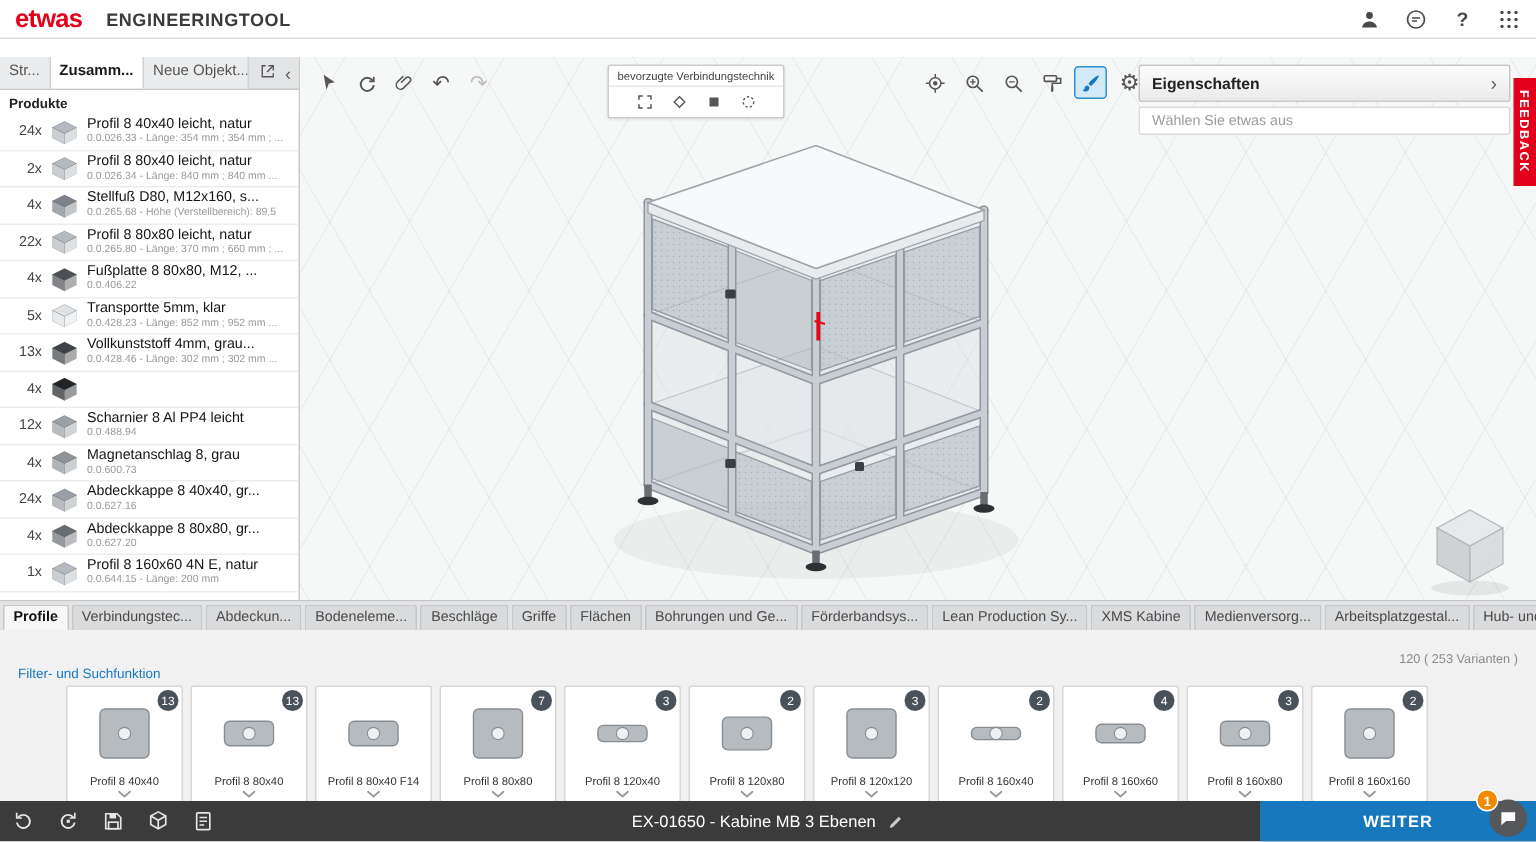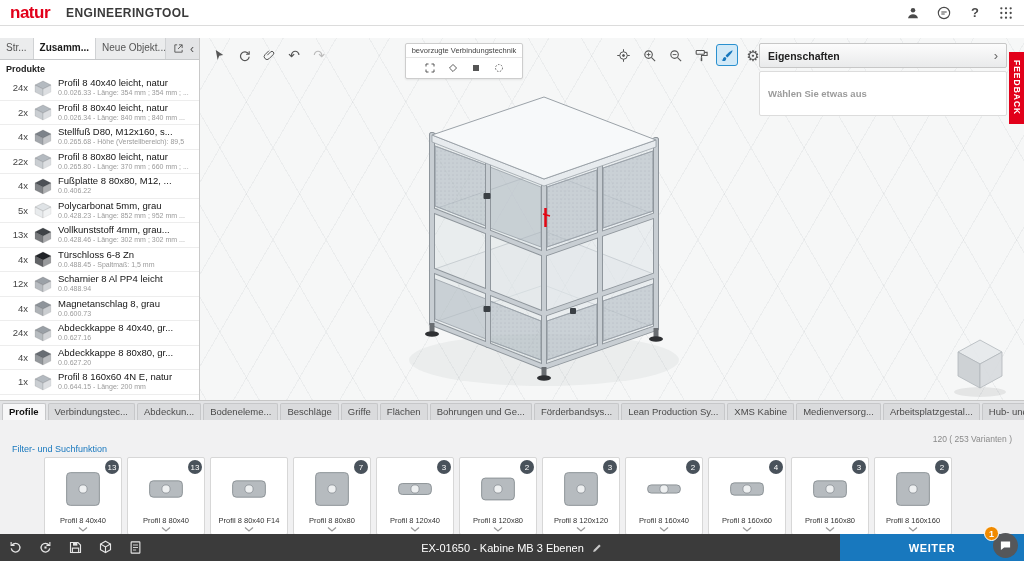--- a/index.html
+++ b/index.html
@@ -61,21 +61,21 @@
 
   .right-tools { position:absolute; left:612px; top:6px; display:flex; gap:4px; z-index:6; }
   .gear-glyph { font-size:15px; line-height:1; }
 
   .props { position:absolute; right:17px; top:5px; width:248px; z-index:6; }
   .props-head { display:flex; align-items:center; justify-content:space-between; padding:4px 8px;
     font-size:10.5px; font-weight:bold; color:#222; background:linear-gradient(#fcfcfc,#e9eaeb);
     border:1px solid #c7c7c7; border-radius:2px; cursor:pointer; }
   .props-head .chev { font-size:13px; color:#666; font-weight:normal; }
   .props-body { margin-top:3px; background:#fff; border:1px solid #dcdcdc; border-radius:2px;
-    padding:16px 8px; font-size:9.5px; color:#9b9b9b;font-weight:bold; }
+    padding:3px 8px; font-size:9.5px; color:#9b9b9b; }
 
   .feedback { position:absolute; right:0; top:14px; width:15px; height:72px; background:#e2001a;
     color:#fff; writing-mode:vertical-rl; font-size:8.5px; font-weight:bold; letter-spacing:1px;
     display:flex; align-items:center; justify-content:center; z-index:7; cursor:pointer; }
 
   .viewcube { position:absolute; left:948px; top:296px; width:64px; height:66px; z-index:4; cursor:pointer; }
 
   
   .catalog { position:absolute; top:400px; left:0; right:0; height:134px; background:#f1f1f2;
     border-top:1px solid #c6c6c6; z-index:8; }
@@ -116,21 +116,21 @@
   .notif { position:absolute; right:25px; bottom:20px; width:15px; height:15px; border-radius:50%;
     background:#f08a00; border:1px solid #fff; color:#fff; font-size:9px; font-weight:bold;
     display:flex; align-items:center; justify-content:center; z-index:16; }
 </style>
 </head>
 <body>
 
 <div class="app">
 
   <header class="topbar">
-    <div class="logo">natur</div>
+    <div class="logo">etwas</div>
     <div class="apptitle">ENGINEERINGTOOL</div>
     <div class="topbar-icons">
       <span class="tico">
         <svg viewBox="0 0 24 24">
             <circle cx="12" cy="8" r="3.4" fill="currentColor"></circle>
             <path d="M4.5 20c.8-4 4-6 7.5-6s6.7 2 7.5 6z" fill="currentColor"></path>
           </svg>
       </span>
       <span class="tico">
         <svg viewBox="0 0 24 24" fill="none" stroke="currentColor" stroke-width="1.7">
@@ -372,21 +372,21 @@
           <div class="prow">
             <span class="qty">5x</span>
             <span class="thumb" style="color: rgb(223, 227, 230);">
               <svg width="20" height="18" viewBox="0 0 20 18">
                 <polygon points="10,2 18,6 10,10 2,6" fill="currentColor" stroke="rgba(0,0,0,0.25)" stroke-width="0.5"></polygon>
                 <polygon points="2,6 10,10 10,17 2,13" fill="currentColor" opacity="0.7" stroke="rgba(0,0,0,0.25)" stroke-width="0.5"></polygon>
                 <polygon points="18,6 10,10 10,17 18,13" fill="currentColor" opacity="0.45" stroke="rgba(0,0,0,0.25)" stroke-width="0.5"></polygon>
               </svg>
             </span>
             <span class="pinfo">
-              <span class="pname">Polycarbonat 5mm, grau</span>
+              <span class="pname">Transportte 5mm, klar</span>
               <span class="pdet">0.0.428.23 - Länge: 852 mm ; 952 mm ...</span>
             </span>
           </div>
 
           <div class="prow">
             <span class="qty">13x</span>
             <span class="thumb" style="color: rgb(63, 67, 71);">
               <svg width="20" height="18" viewBox="0 0 20 18">
                 <polygon points="10,2 18,6 10,10 2,6" fill="currentColor" stroke="rgba(0,0,0,0.25)" stroke-width="0.5"></polygon>
                 <polygon points="2,6 10,10 10,17 2,13" fill="currentColor" opacity="0.7" stroke="rgba(0,0,0,0.25)" stroke-width="0.5"></polygon>
@@ -400,24 +400,20 @@
           </div>
 
           <div class="prow">
             <span class="qty">4x</span>
             <span class="thumb" style="color: rgb(32, 35, 39);">
               <svg width="20" height="18" viewBox="0 0 20 18">
                 <polygon points="10,2 18,6 10,10 2,6" fill="currentColor" stroke="rgba(0,0,0,0.25)" stroke-width="0.5"></polygon>
                 <polygon points="2,6 10,10 10,17 2,13" fill="currentColor" opacity="0.7" stroke="rgba(0,0,0,0.25)" stroke-width="0.5"></polygon>
                 <polygon points="18,6 10,10 10,17 18,13" fill="currentColor" opacity="0.45" stroke="rgba(0,0,0,0.25)" stroke-width="0.5"></polygon>
               </svg>
-            </span>
-            <span class="pinfo">
-              <span class="pname">Türschloss 6-8 Zn</span>
-              <span class="pdet">0.0.488.45 - Spaltmaß: 1,5 mm</span>
             </span>
           </div>
 
           <div class="prow">
             <span class="qty">12x</span>
             <span class="thumb" style="color: rgb(155, 161, 167);">
               <svg width="20" height="18" viewBox="0 0 20 18">
                 <polygon points="10,2 18,6 10,10 2,6" fill="currentColor" stroke="rgba(0,0,0,0.25)" stroke-width="0.5"></polygon>
                 <polygon points="2,6 10,10 10,17 2,13" fill="currentColor" opacity="0.7" stroke="rgba(0,0,0,0.25)" stroke-width="0.5"></polygon>
                 <polygon points="18,6 10,10 10,17 18,13" fill="currentColor" opacity="0.45" stroke="rgba(0,0,0,0.25)" stroke-width="0.5"></polygon>

